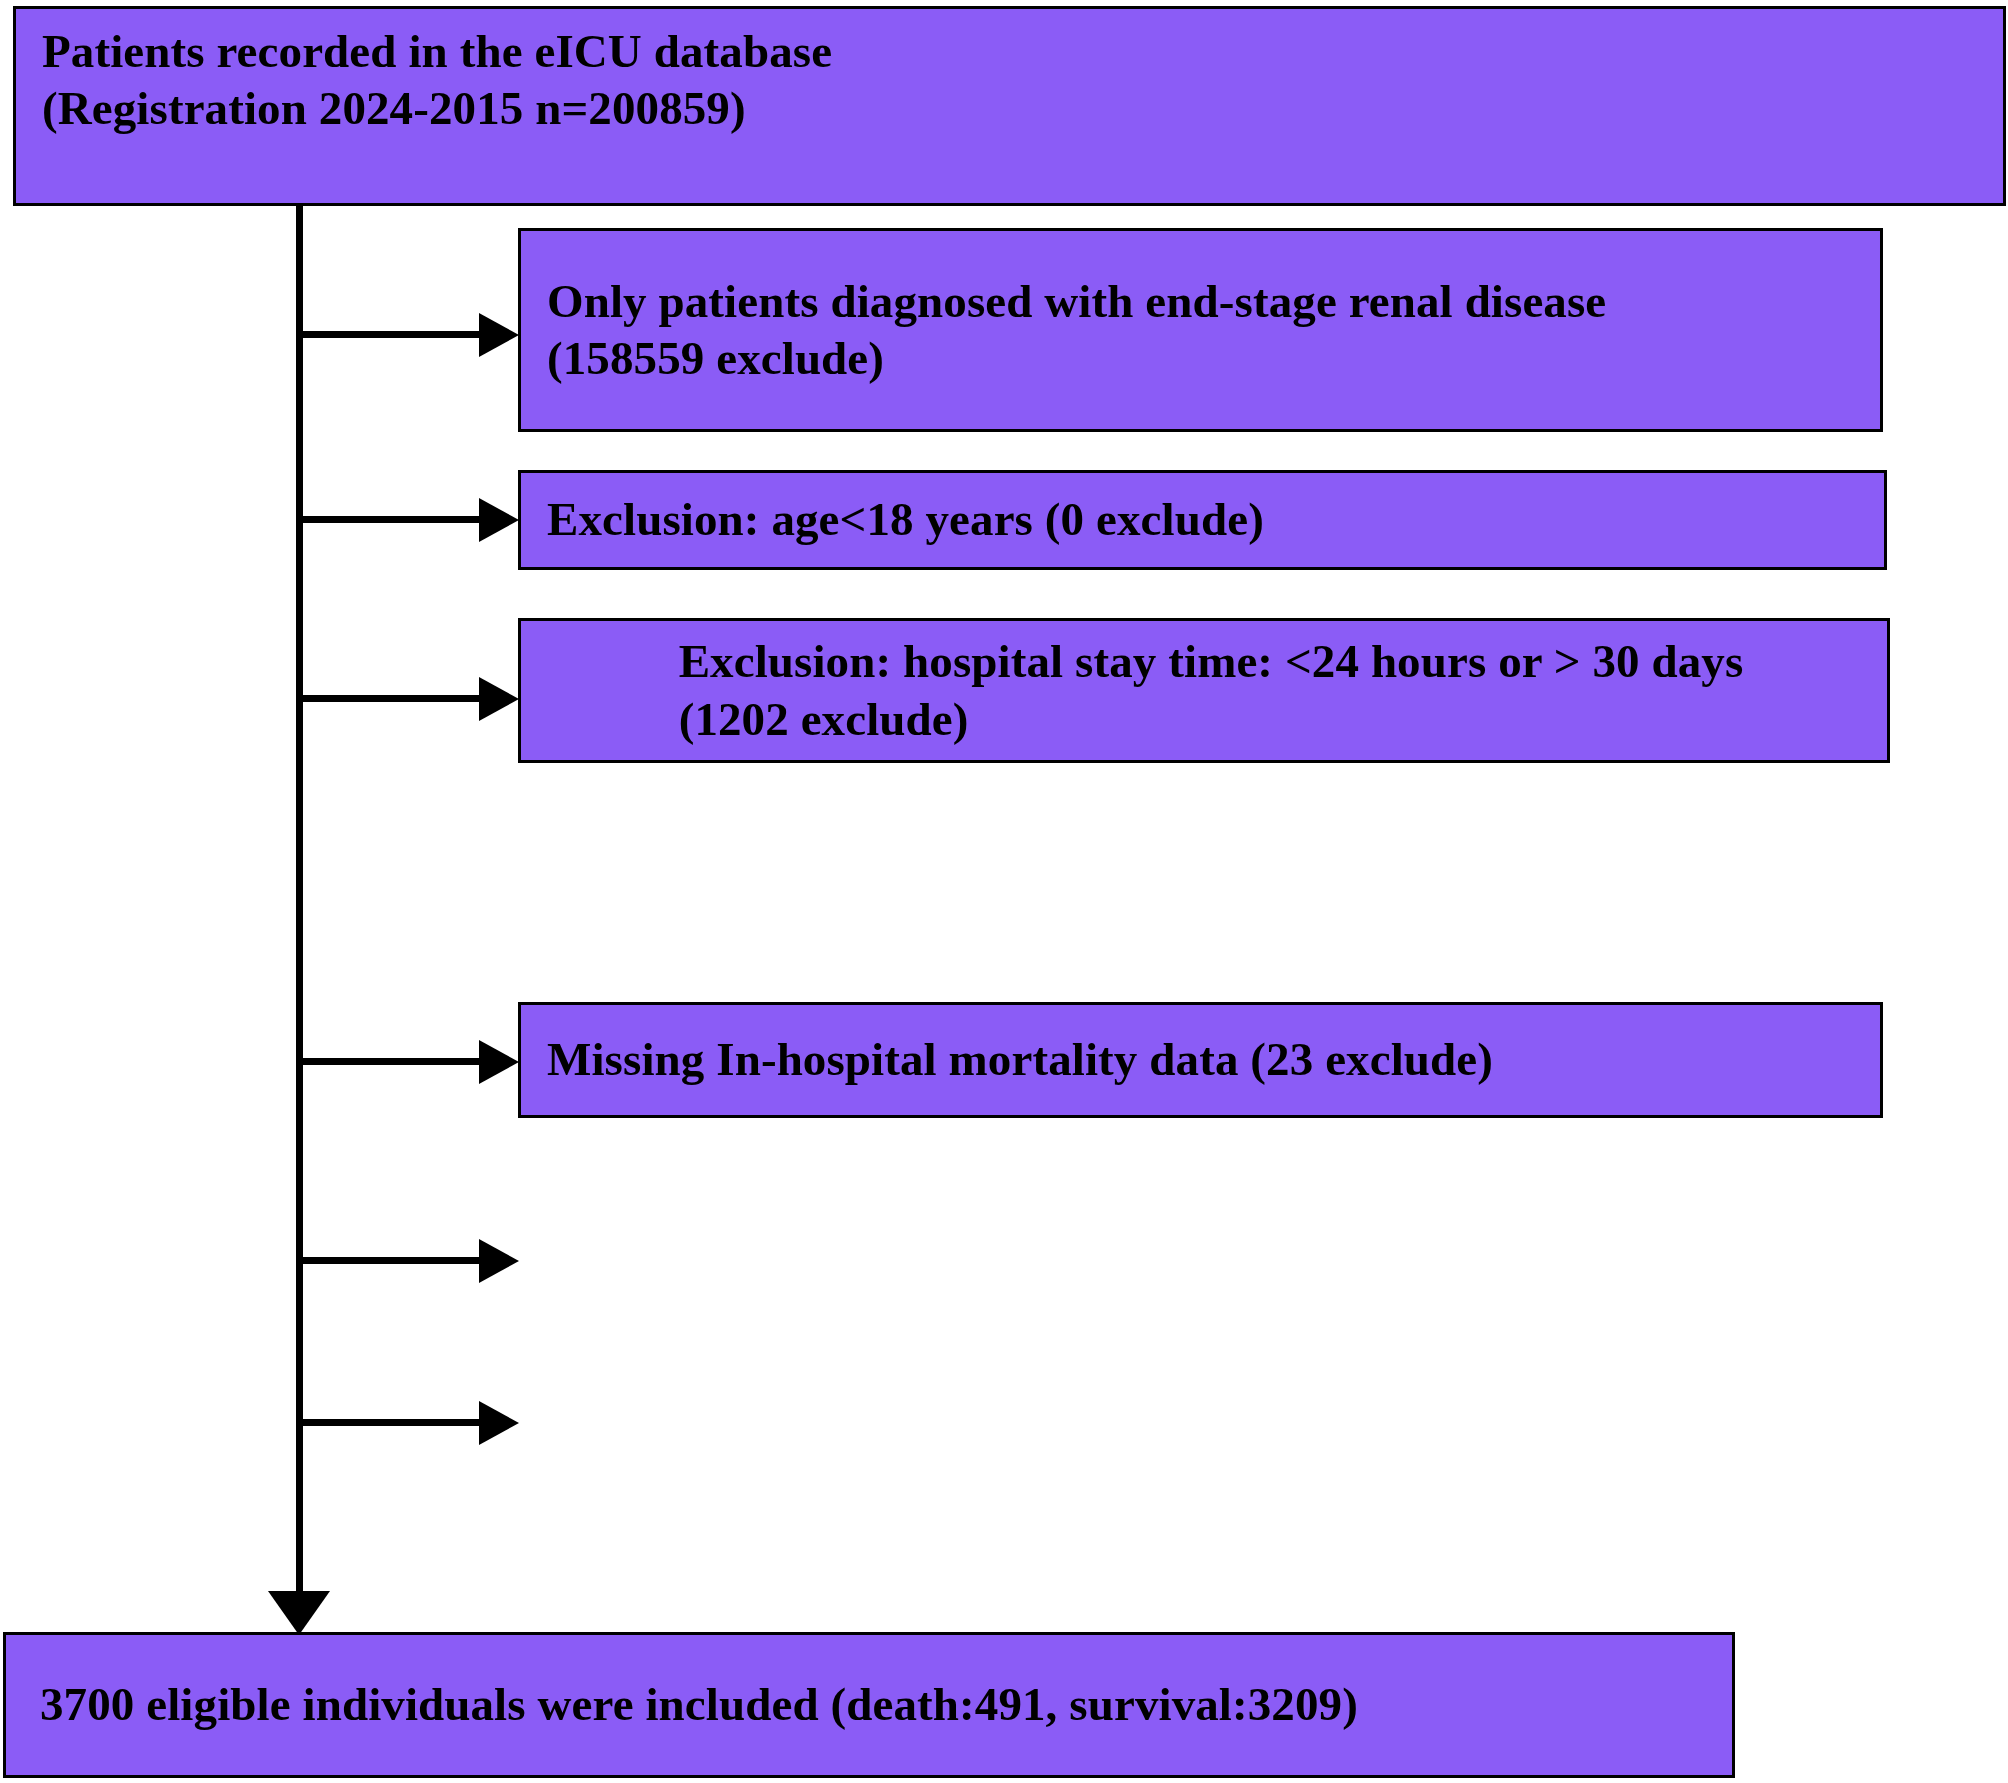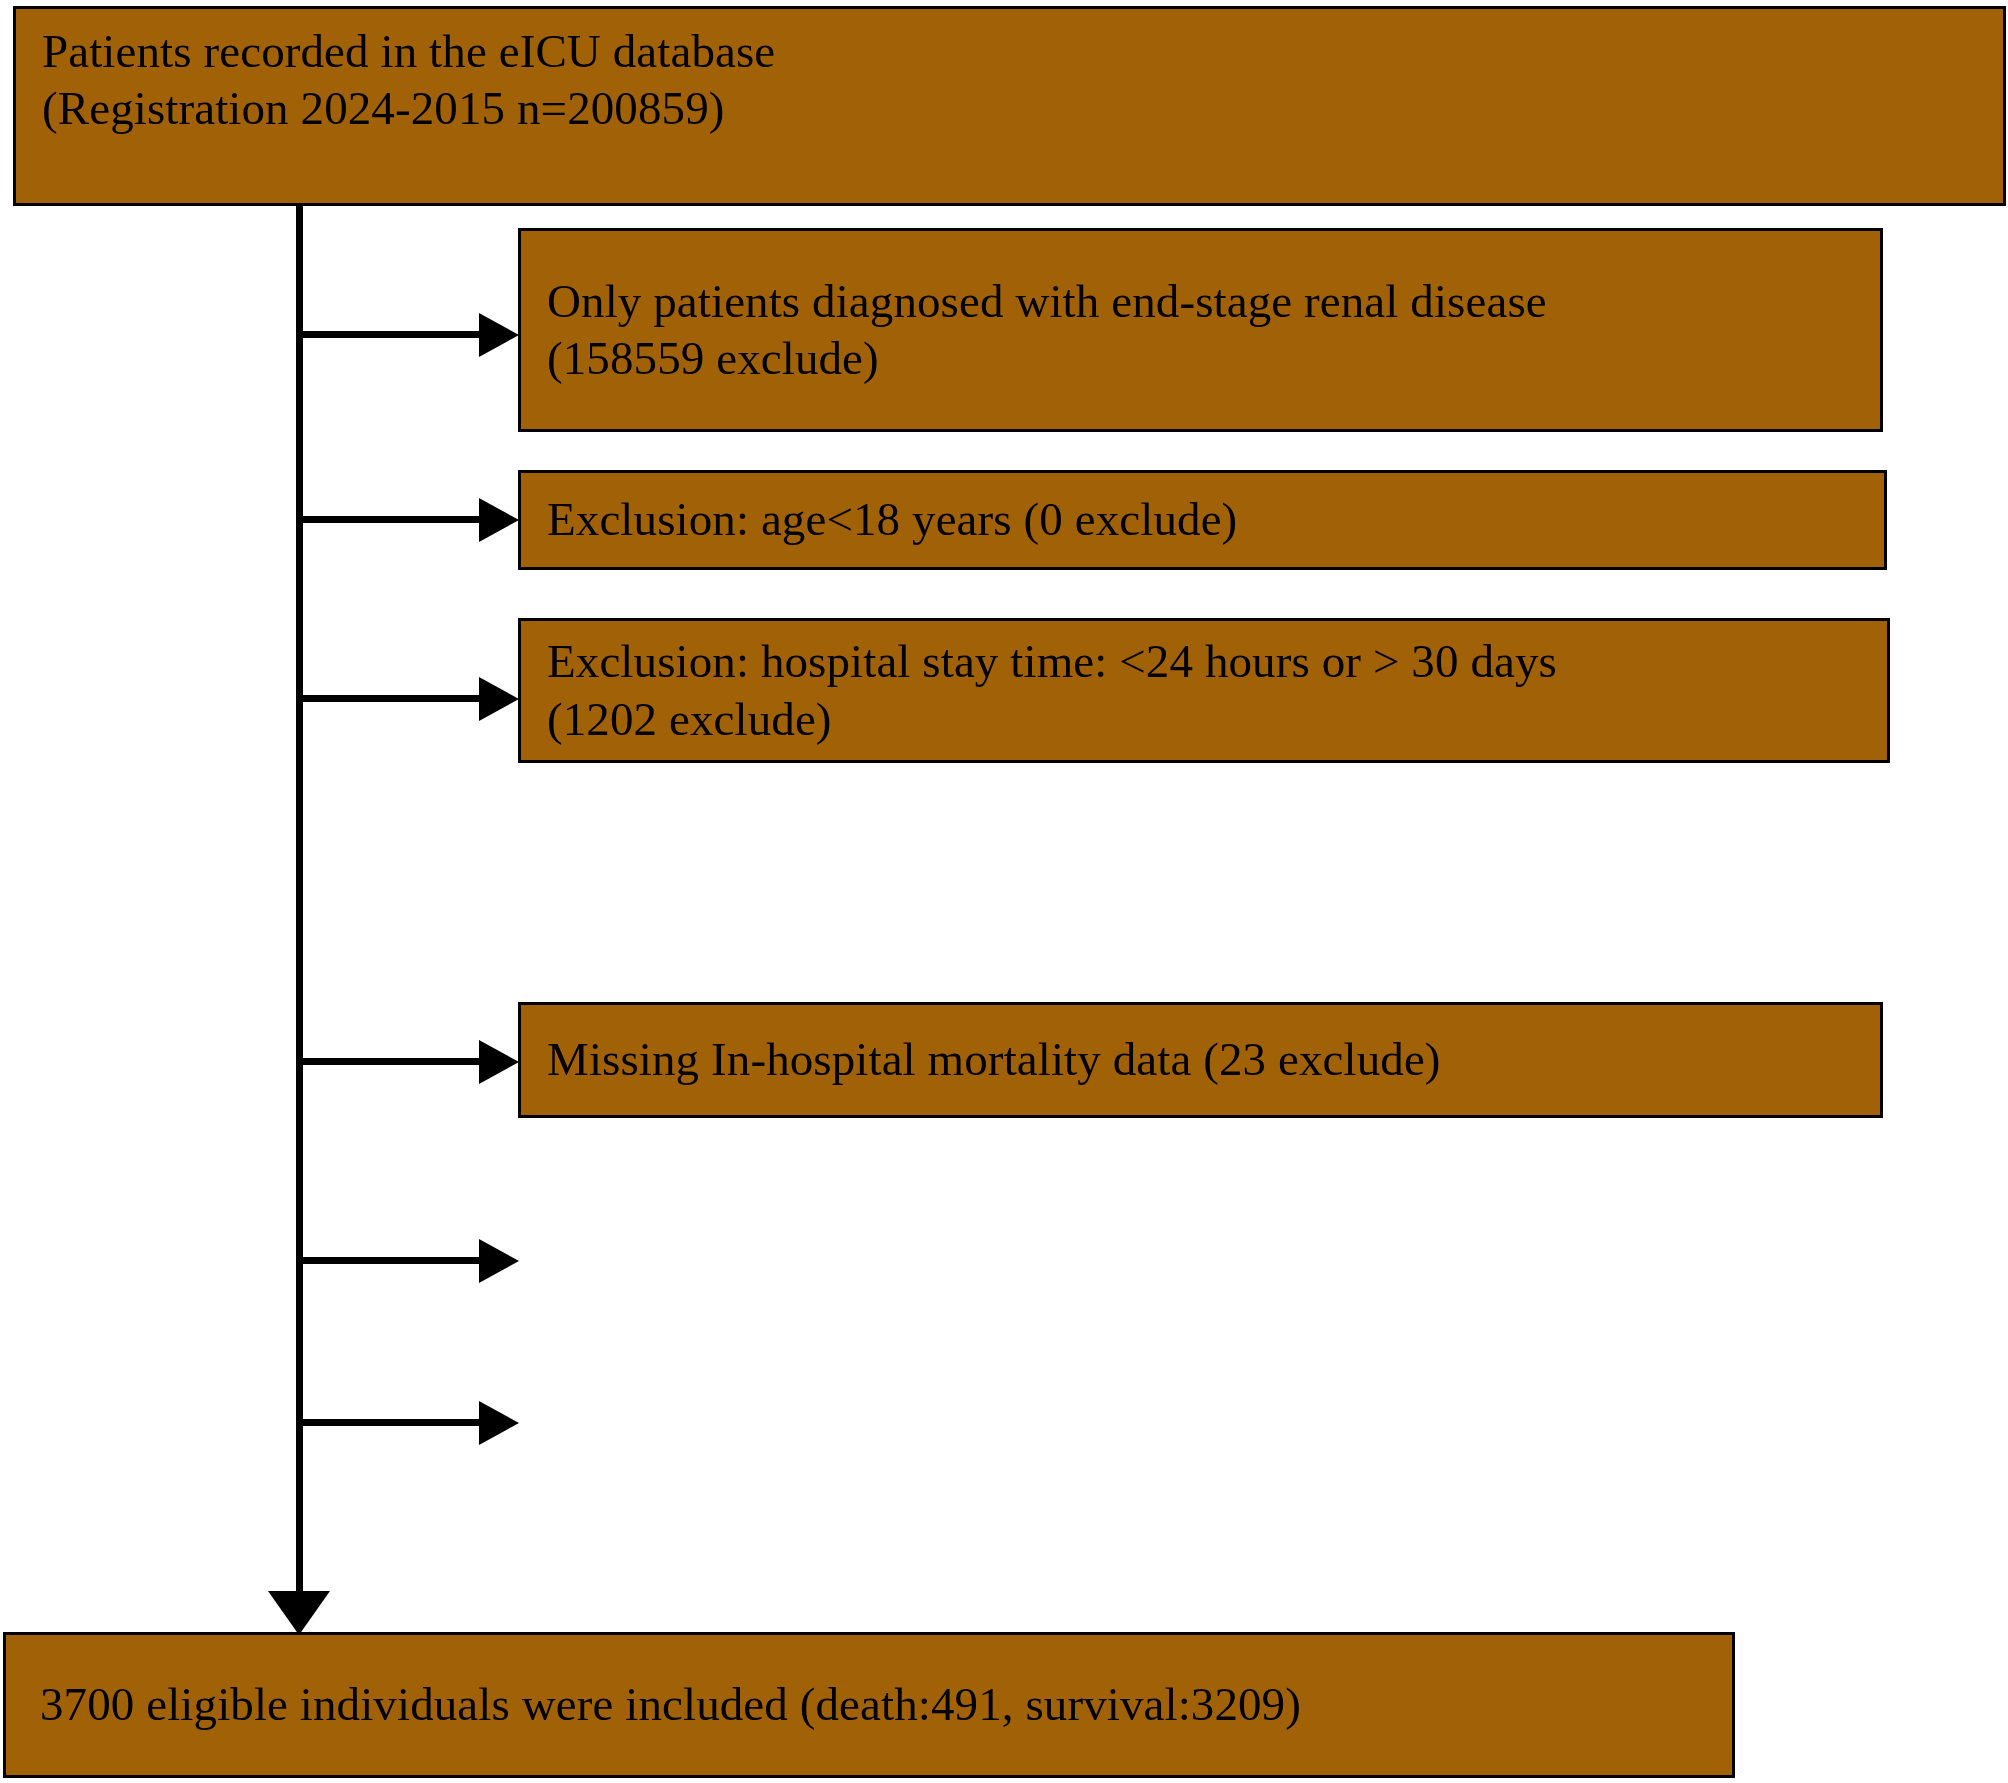--- a/index.html
+++ b/index.html
@@ -12,24 +12,25 @@
     width: 2008px;
     height: 1783px;
     background: #ffffff;
     font-family: "Liberation Serif", "DejaVu Serif", serif;
     overflow: hidden;
   }
   .flow-box {
     position: absolute;
     box-sizing: border-box;
     border: 3px solid #000000;
-    background: #a16207;
+    background: #8b5cf6;
     display: flex;
     align-items: center;
     justify-content: flex-start;
+    font-weight: bold;
   }
   .box-text {
     font-size: 47px;
     line-height: 1.22;
     color: #000000;
     padding-left: 26px;
     padding-right: 12px;
     white-space: pre-line;
     letter-spacing: 0.1px;
   }
@@ -115,21 +116,21 @@
   </div>
 
   <div class="branch" style="top:516px; width:180px;"></div>
   <div class="branch-head" style="left:479px; top:498px;"></div>
   <div class="flow-box exclusion-box" style="top:470px; height:100px; width:1369px;">
     <div class="box-text">Exclusion: age&lt;18 years (0 exclude)</div>
   </div>
 
   <div class="branch" style="top:695px; width:180px;"></div>
   <div class="branch-head" style="left:479px; top:677px;"></div>
-  <div class="flow-box exclusion-box" style="top:618px; height:145px; width:1372px;">
+  <div class="flow-box exclusion-box" style="top:618px; height:145px; width:1372px;justify-content:center;">
     <div class="box-text">Exclusion: hospital stay time: &lt;24 hours or &gt; 30 days
 (1202 exclude)</div>
   </div>
 
   <div class="branch" style="top:1058px; width:180px;"></div>
   <div class="branch-head" style="left:479px; top:1040px;"></div>
   <div class="flow-box exclusion-box" style="top:1002px; height:116px; width:1365px;">
     <div class="box-text">Missing In-hospital mortality data (23 exclude)</div>
   </div>
 

